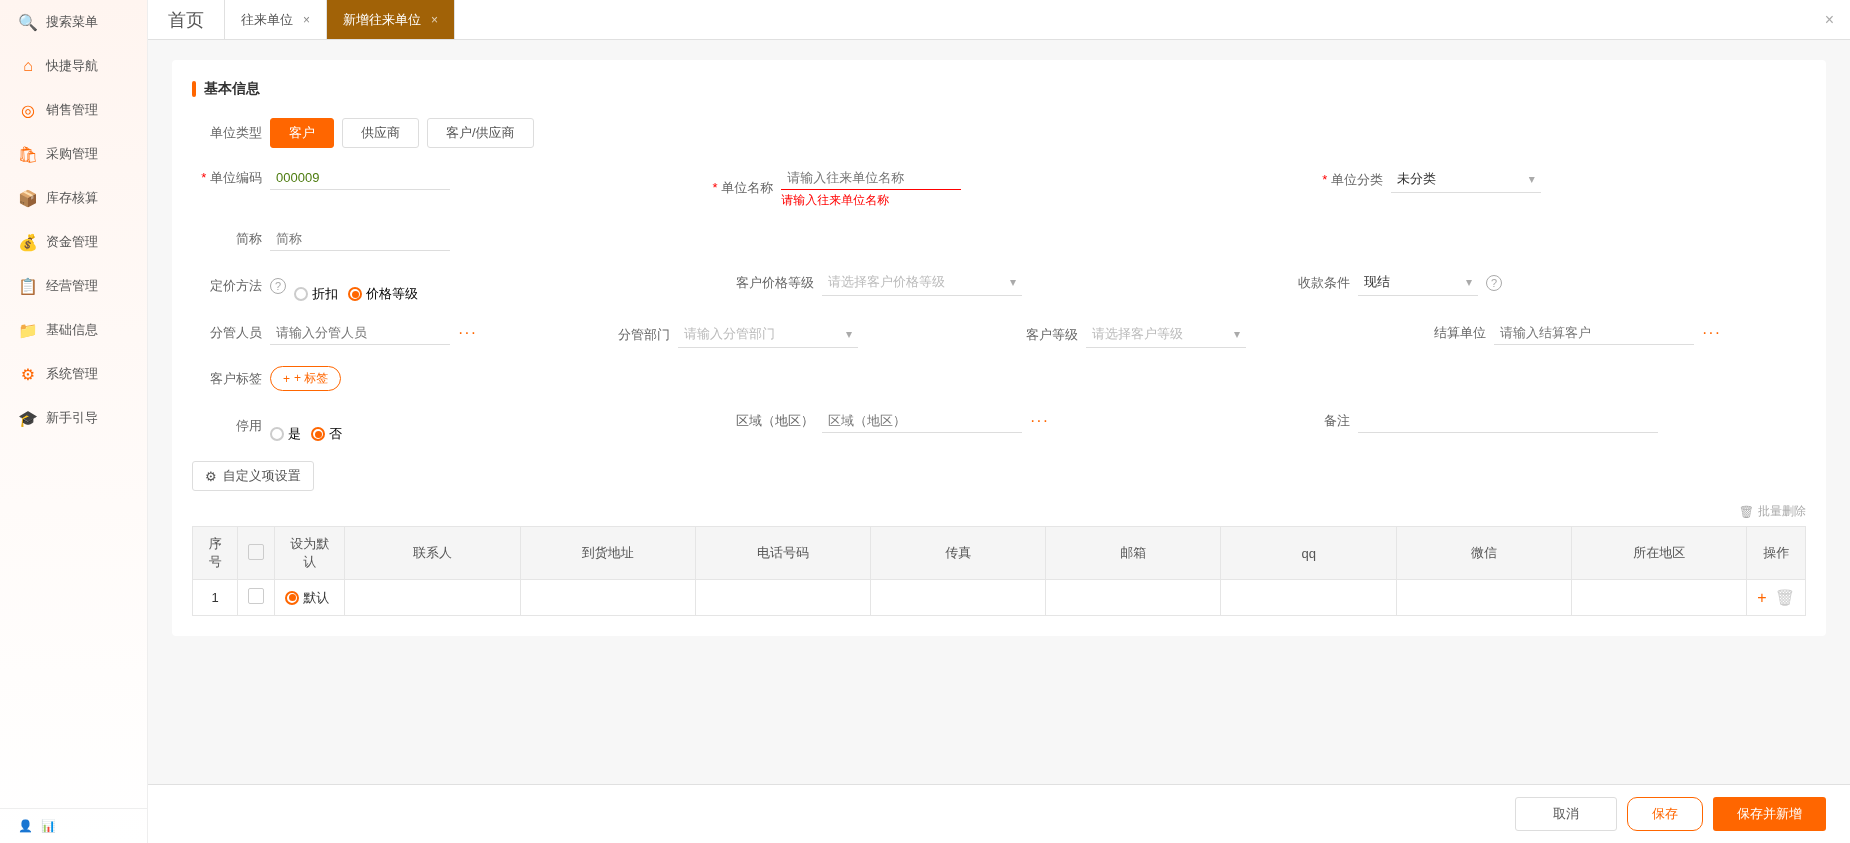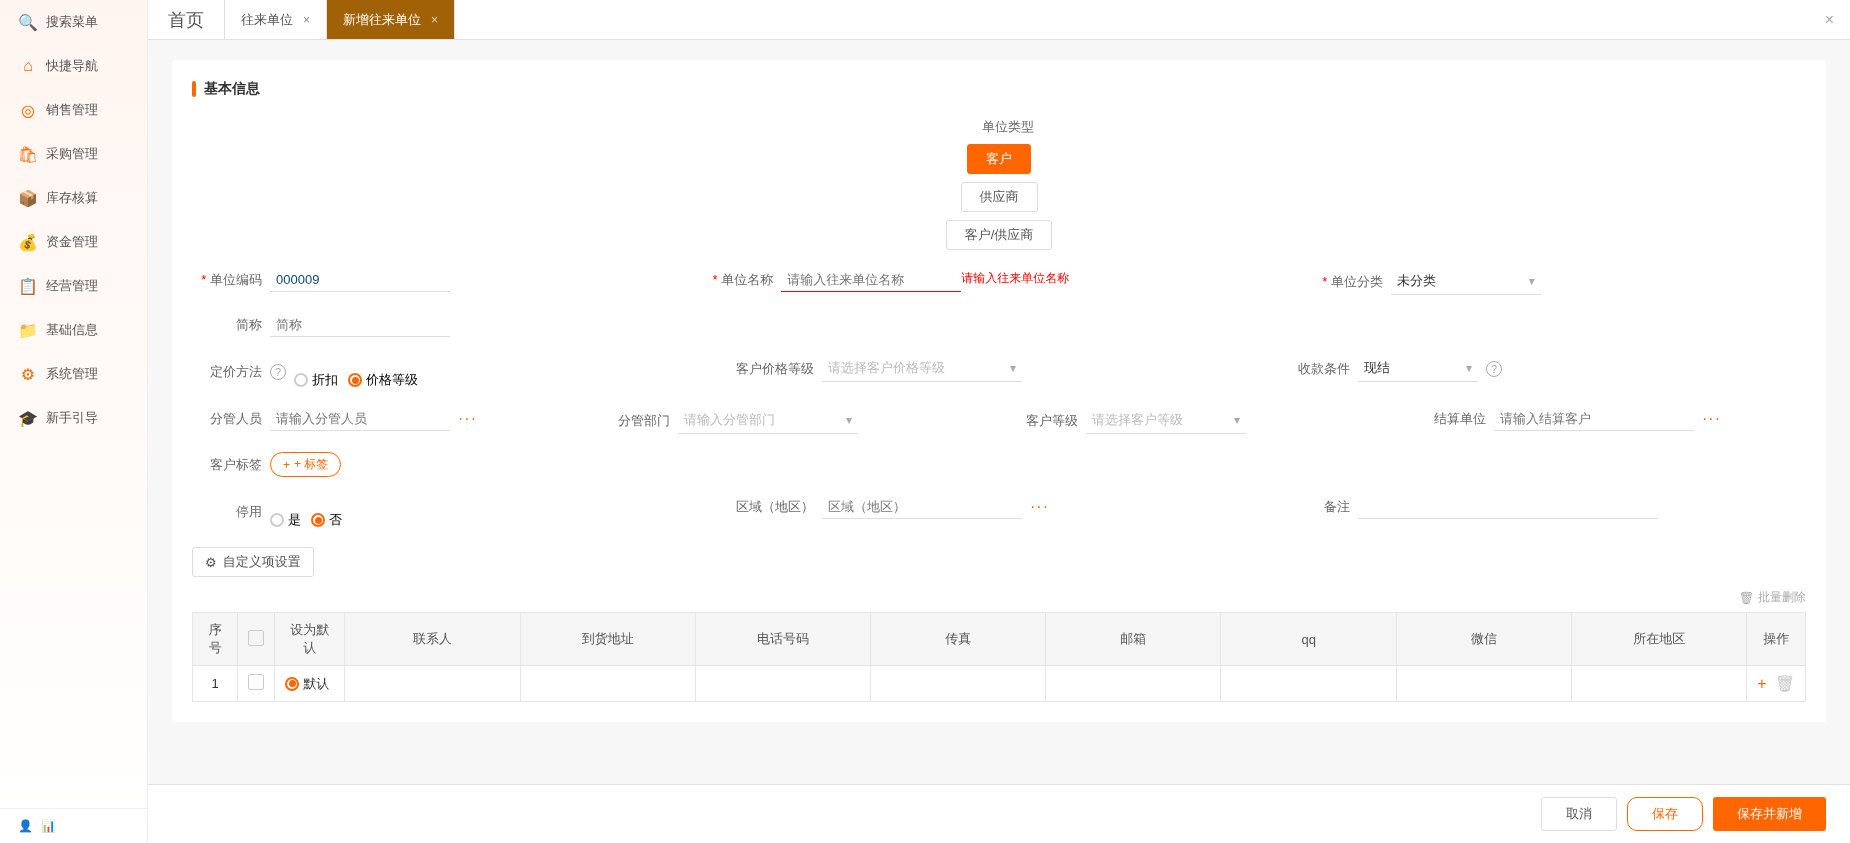--- a/index.html
+++ b/index.html
@@ -158,39 +158,38 @@
       color: red;
     }
     .form-input {
       border: none;
       border-bottom: 1px solid #ddd;
       padding: 4px 6px;
       font-size: 13px;
       outline: none;
       width: 180px;
       background: transparent;
-      color: #0c4a6e;
+      color: #4d7c0f;
     }
     .form-input.error { border-bottom-color: red; }
     .error-msg {
       color: red;
       font-size: 12px;
       margin-top: 2px;
       display: block;
     }
     .form-select-arrow {
       color: #aaa;
       font-size: 12px;
     }
     .unit-type-row {
       display: flex;
       align-items: center;
       gap: 8px;
       margin-bottom: 18px;
-      flex-direction: column;
     }
     .unit-type-label {
       color: #666;
       font-size: 13px;
       min-width: 70px;
       text-align: right;
     }
     .btn-type {
       padding: 5px 18px;
       border-radius: 3px;
@@ -311,21 +310,21 @@
     
     .action-bar {
       background: #fff;
       border-top: 1px solid #e0e0e0;
       padding: 12px 24px;
       display: flex;
       justify-content: flex-end;
       gap: 10px;
     }
     .btn-cancel {
-      padding: 7px 24px;
+      padding: 7px 37px;
       border: 1px solid #ddd;
       border-radius: 3px;
       background: #fff;
       cursor: pointer;
       font-size: 13px;
       color: #555;
     }
     .btn-save {
       padding: 7px 24px;
       border: 1px solid #f60;
@@ -340,21 +339,21 @@
       border: none;
       border-radius: 3px;
       background: #f60;
       cursor: pointer;
       font-size: 13px;
       color: #fff;
     }
 
     .form-input-wrap {
       display: flex;
-      flex-direction: row;
+      flex-direction: column;
       justify-content: center;
     }
 
     .select-with-arrow {
       display: flex;
       align-items: center;
       gap: 4px;
       border-bottom: 1px solid #ddd;
       padding: 4px 6px;
       cursor: pointer;

